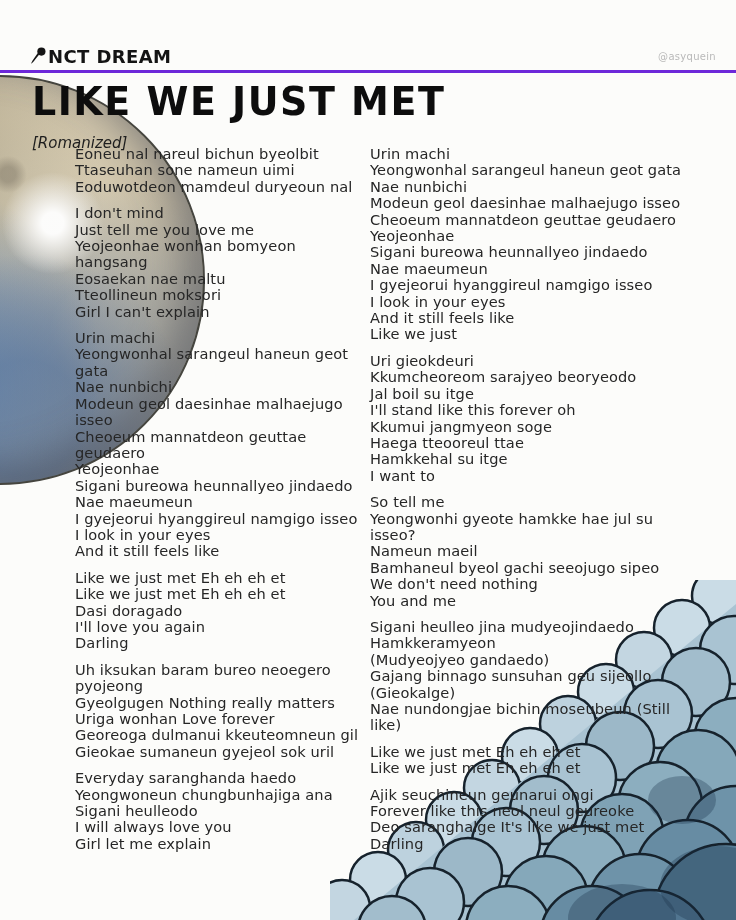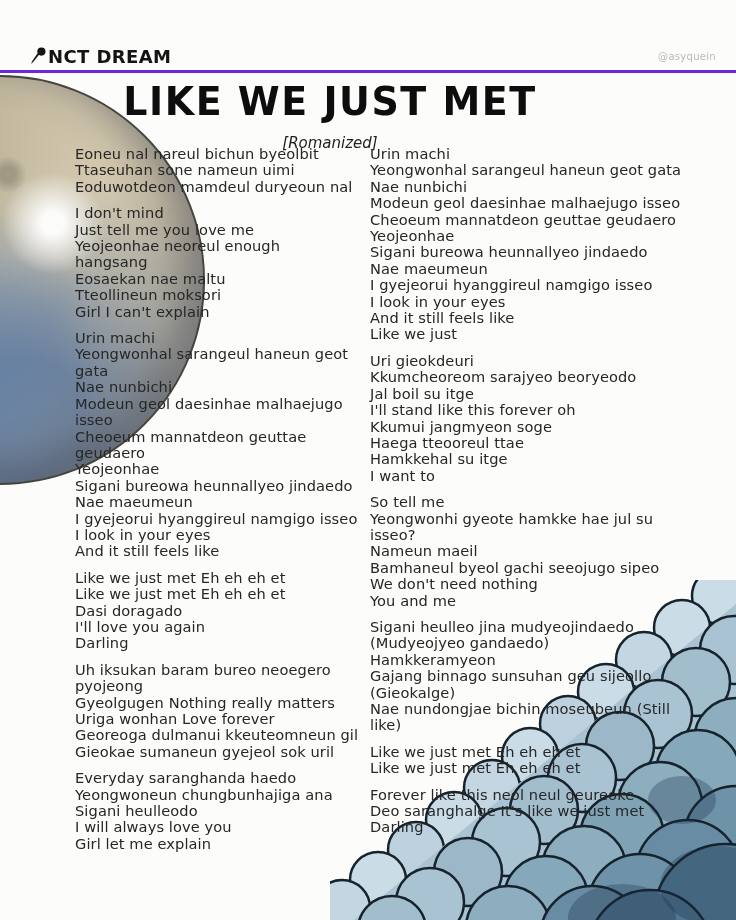--- a/index.html
+++ b/index.html
@@ -66,22 +66,23 @@
     font-size:10px;
     color:#b9b9b9;
     letter-spacing:0.3px;
   }
 
   
   .title-wrap {
     position:absolute;
     top:80px; left:0;
     width:660px;
-    text-align:center;
+    text-align:left;
     z-index:4;
+    padding-left:32px;
   }
   .song-title {
     font-family:"DejaVu Sans", sans-serif;
     font-weight:bold;
     font-size:38px;
     letter-spacing:1.5px;
     color:#0d0d0d;
     transform:scaleY(1.02);
     white-space:nowrap;
   }
@@ -183,21 +184,21 @@
 
 <div class="lyrics-col" id="left-column">
     <div class="stanza">
       <div class="line">Eoneu nal nareul bichun byeolbit</div>
       <div class="line">Ttaseuhan sone nameun uimi</div>
       <div class="line">Eoduwotdeon mamdeul duryeoun nal</div>
     </div>
     <div class="stanza">
       <div class="line">I don't mind</div>
       <div class="line">Just tell me you love me</div>
-      <div class="line">Yeojeonhae neoreul enough</div>
+      <div class="line">Yeojeonhae wonhan bomyeon</div>
       <div class="line">hangsang</div>
       <div class="line">Eosaekan nae maltu</div>
       <div class="line">Tteollineun moksori</div>
       <div class="line">Girl I can't explain</div>
     </div>
     <div class="stanza">
       <div class="line">Urin machi</div>
       <div class="line">Yeongwonhal sarangeul haneun geot</div>
       <div class="line">gata</div>
       <div class="line">Nae nunbichi</div>
@@ -264,29 +265,30 @@
       <div class="line">So tell me</div>
       <div class="line">Yeongwonhi gyeote hamkke hae jul su</div>
       <div class="line">isseo?</div>
       <div class="line">Nameun maeil</div>
       <div class="line">Bamhaneul byeol gachi seeojugo sipeo</div>
       <div class="line">We don't need nothing</div>
       <div class="line">You and me</div>
     </div>
     <div class="stanza">
       <div class="line">Sigani heulleo jina mudyeojindaedo</div>
+      <div class="line">Hamkkeramyeon</div>
       <div class="line">(Mudyeojyeo gandaedo)</div>
-      <div class="line">Hamkkeramyeon</div>
       <div class="line">Gajang binnago sunsuhan geu sijeollo</div>
       <div class="line">(Gieokalge)</div>
       <div class="line">Nae nundongjae bichin moseubeun (Still</div>
       <div class="line">like)</div>
     </div>
     <div class="stanza">
       <div class="line">Like we just met Eh eh eh et</div>
       <div class="line">Like we just met Eh eh eh et</div>
     </div>
     <div class="stanza">
+      <div class="line">Ajik seuchineun geunarui ongi</div>
       <div class="line">Forever like this neol neul geureoke</div>
       <div class="line">Deo saranghalge It's like we just met</div>
       <div class="line">Darling</div>
     </div>
   </div>
 
 </body></html>

